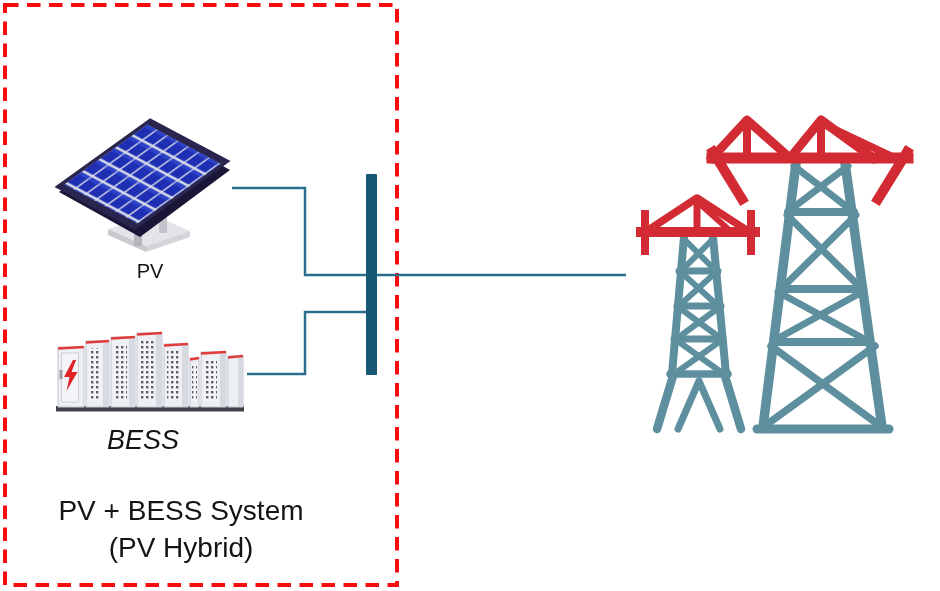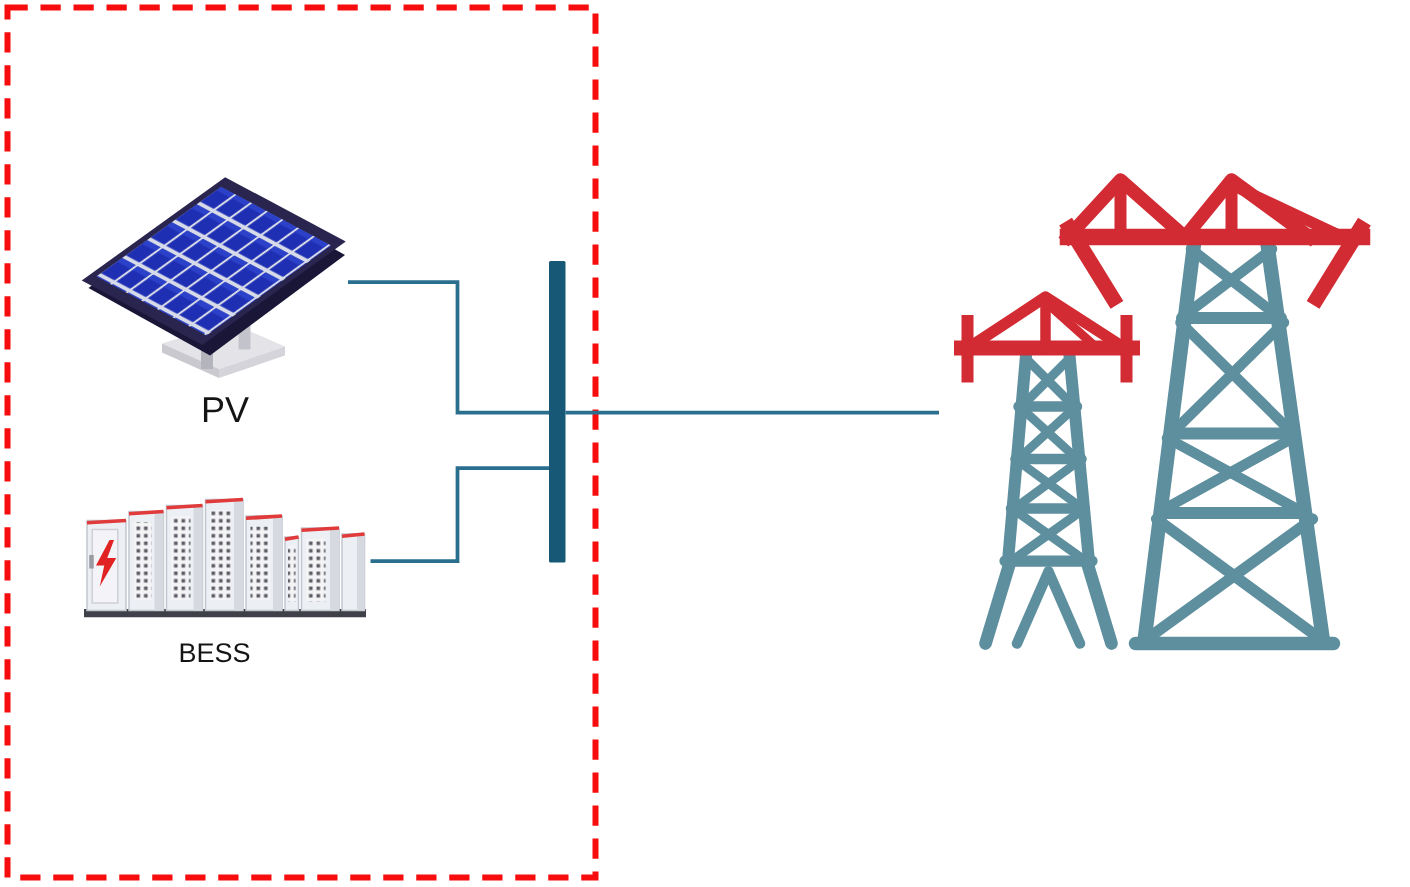--- a/index.html
+++ b/index.html
@@ -5,22 +5,22 @@
   html,body{margin:0;padding:0;background:#ffffff;}
   .stage{
     position:relative;width:940px;height:591px;background:#ffffff;
     font-family:"Liberation Sans", sans-serif;overflow:hidden;
   }
   .scene{position:absolute;left:0;top:0;}
   .lbl{
     position:absolute;color:#141414;text-align:center;
     font-family:"Liberation Sans", sans-serif;white-space:nowrap;
   }
-  .lbl-pv{left:100px;top:260px;width:100px;font-size:24px;}
-  .lbl-bess{left:83px;top:425px;width:120px;font-size:18px;}
+  .lbl-pv{left:100px;top:260px;width:100px;font-size:20px;}
+  .lbl-bess{left:83px;top:425px;width:120px;font-size:27px;font-style:italic;}
   .lbl-caption{left:20px;top:492px;width:322px;font-size:28px;line-height:37px;}
   .lbl-grid{left:677px;top:467px;width:160px;font-size:27px;}
 </style>
 </head>
 <body>
 
 <div class="stage">
 
   <svg class="scene" width="940" height="591" viewBox="0 0 940 591">
     <defs>
@@ -156,13 +156,17 @@
           <path d="M747 122 V158" stroke-width="8"></path>
           <path d="M821 122 V158" stroke-width="8"></path>
           <path d="M823 124 L893 157" stroke-width="7.5"></path>
         </g>
       </g>
     </g>
   </svg>
 
   <div class="lbl lbl-pv">PV</div>
   <div class="lbl lbl-bess">BESS</div>
+  <div class="lbl lbl-caption">
+    <div>PV + BESS System</div>
+    <div>(PV Hybrid)</div>
+  </div>
 </div>
 
 </body></html>

